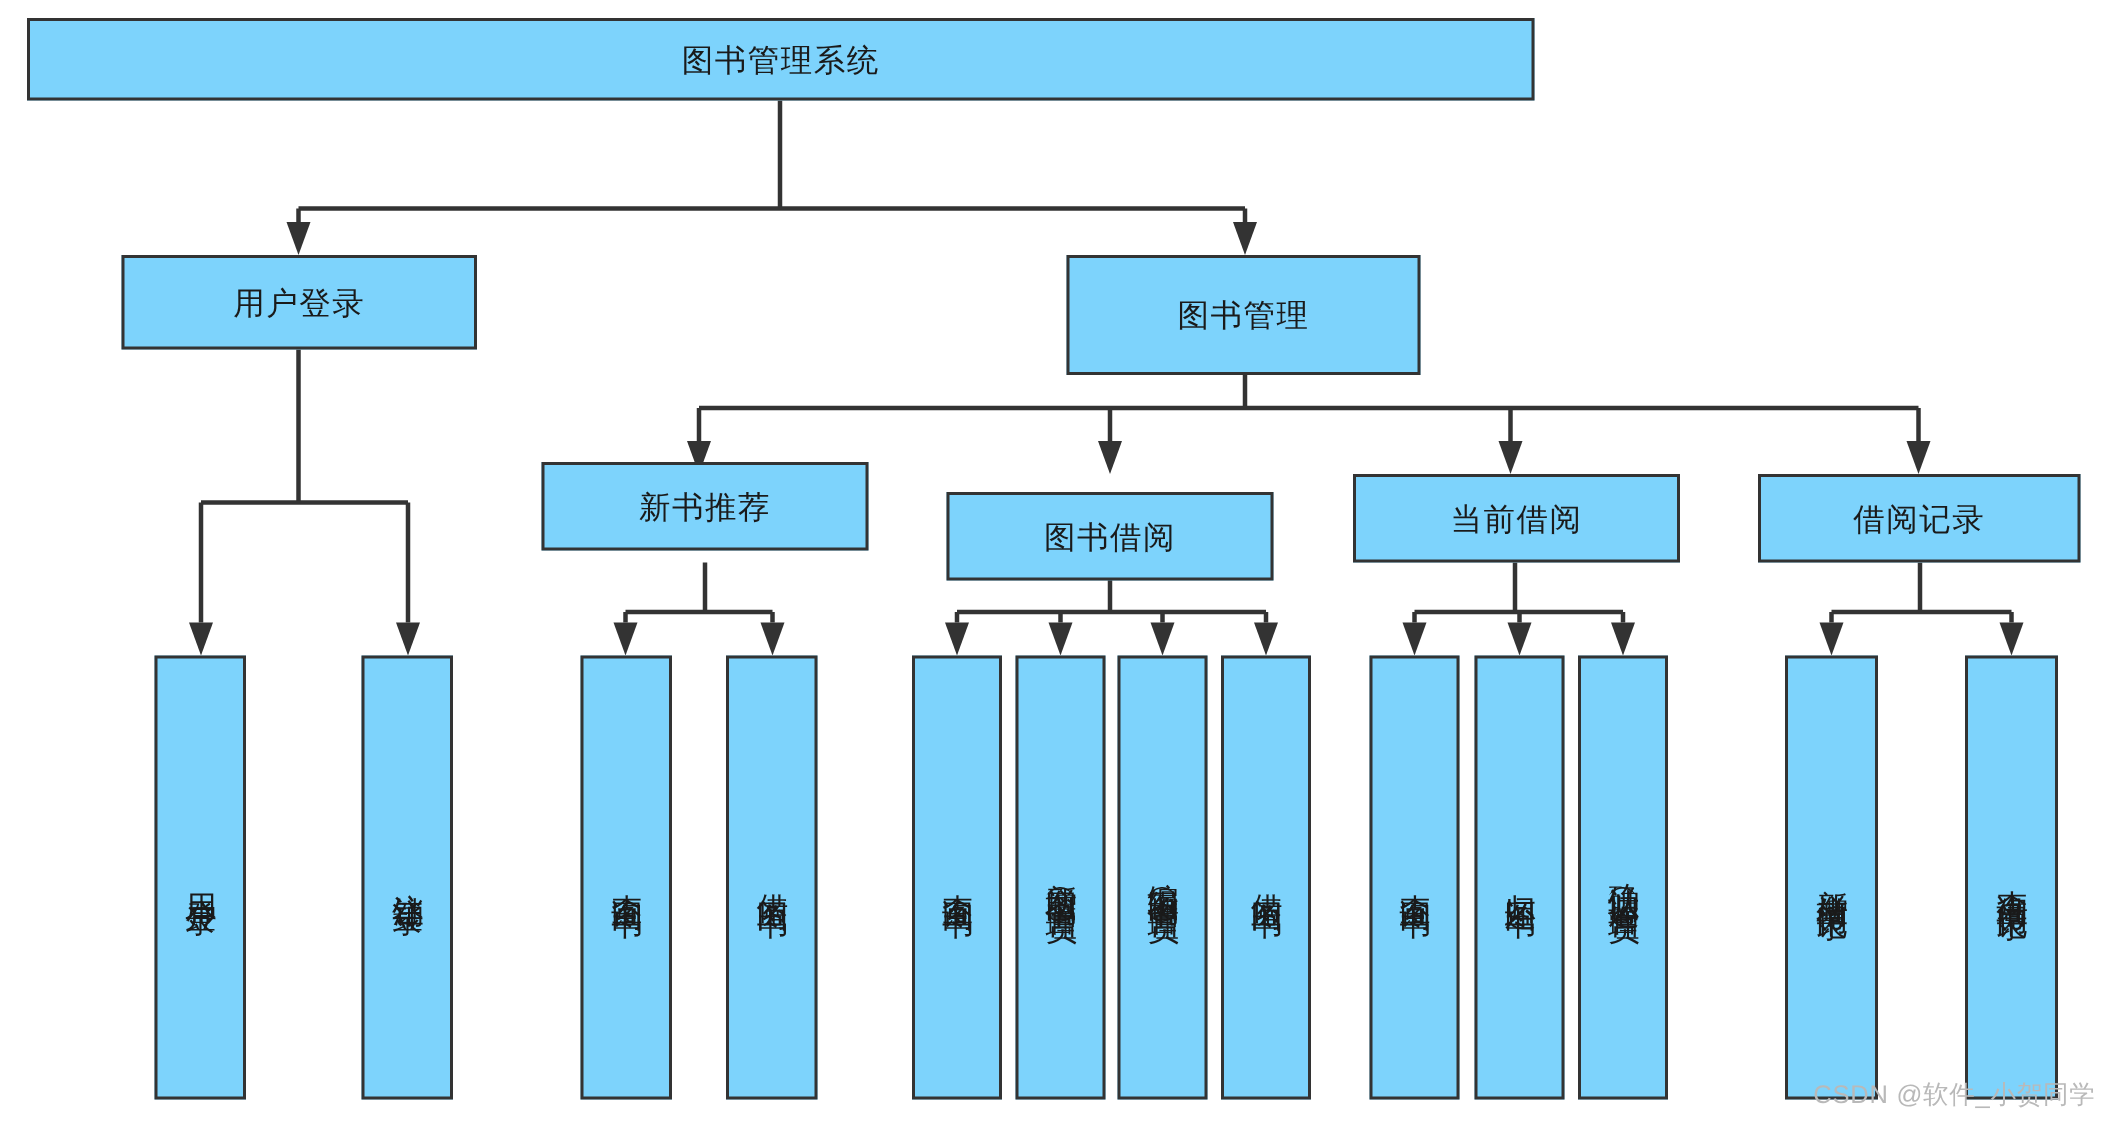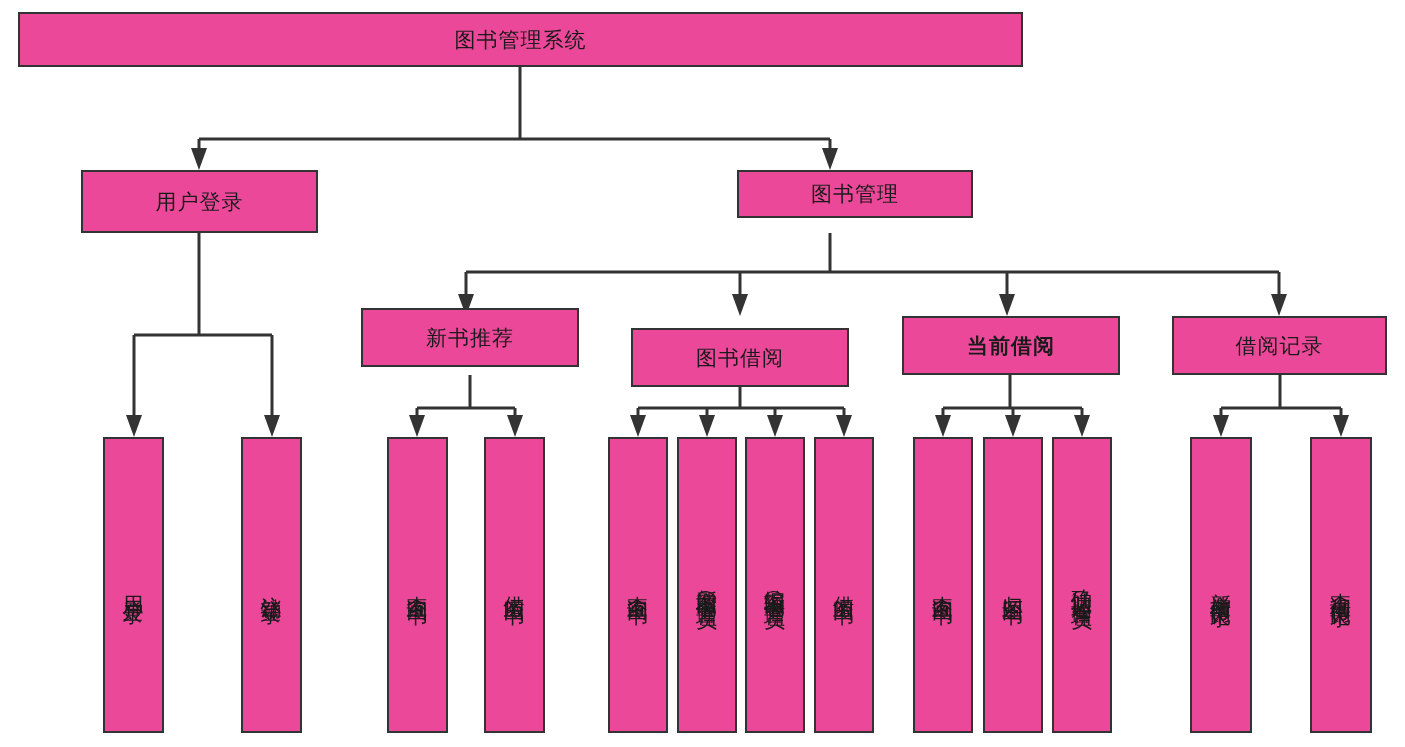--- a/index.html
+++ b/index.html
@@ -22,21 +22,21 @@
   svg#tree-svg {
     position: absolute;
     left: 0;
     top: 0;
     width: 1405px;
     height: 747px;
   }
   .node-box {
     position: absolute;
     box-sizing: border-box;
-    background: #ec4899;
+    background: #7dd3fc;
     border: 2px solid #333333;
     display: flex;
     align-items: center;
     justify-content: center;
     color: #1a1a1a;
   }
   .node-box.horizontal {
     font-size: 21px;
     letter-spacing: 1px;
   }
@@ -132,30 +132,30 @@
       </g>
   </svg>
 
   <div id="boxes-layer">
       <div class="node-box horizontal" style="left: 18px; top: 12px; width: 1005px; height: 55px;">
         <span class="node-label">图书管理系统</span>
       </div>
       <div class="node-box horizontal" style="left: 81px; top: 170px; width: 237px; height: 63px;">
         <span class="node-label">用户登录</span>
       </div>
-      <div class="node-box horizontal" style="left: 737px; top: 170px; width: 236px; height: 48px;">
+      <div class="node-box horizontal" style="left: 711px; top: 170px; width: 236px; height: 80px;">
         <span class="node-label">图书管理</span>
       </div>
       <div class="node-box horizontal" style="left: 361px; top: 308px; width: 218px; height: 59px;">
         <span class="node-label">新书推荐</span>
       </div>
       <div class="node-box horizontal" style="left: 631px; top: 316px; width: 218px; height: 59px; margin-top: 12px;">
         <span class="node-label">图书借阅</span>
       </div>
-      <div class="node-box horizontal" style="left: 902px; top: 316px; width: 218px; height: 59px; font-weight: bold;">
+      <div class="node-box horizontal" style="left: 902px; top: 316px; width: 218px; height: 59px;">
         <span class="node-label">当前借阅</span>
       </div>
       <div class="node-box horizontal" style="left: 1172px; top: 316px; width: 215px; height: 59px;">
         <span class="node-label">借阅记录</span>
       </div>
       <div class="node-box vertical" style="left: 103px; top: 437px; width: 61px; height: 296px;">
         <span class="node-label">用户登录</span>
       </div>
       <div class="node-box vertical" style="left: 241px; top: 437px; width: 61px; height: 296px;">
         <span class="node-label">注销登录</span>
@@ -188,13 +188,14 @@
         <span class="node-label">确认归还（管理员）</span>
       </div>
       <div class="node-box vertical" style="left: 1190px; top: 437px; width: 62px; height: 296px;">
         <span class="node-label">新增借阅记录</span>
       </div>
       <div class="node-box vertical" style="left: 1310px; top: 437px; width: 62px; height: 296px;">
         <span class="node-label">查询借阅记录</span>
       </div>
     </div>
 
+  <div id="watermark">CSDN @软件_小贺同学</div>
 </div>
 
 </body></html>

